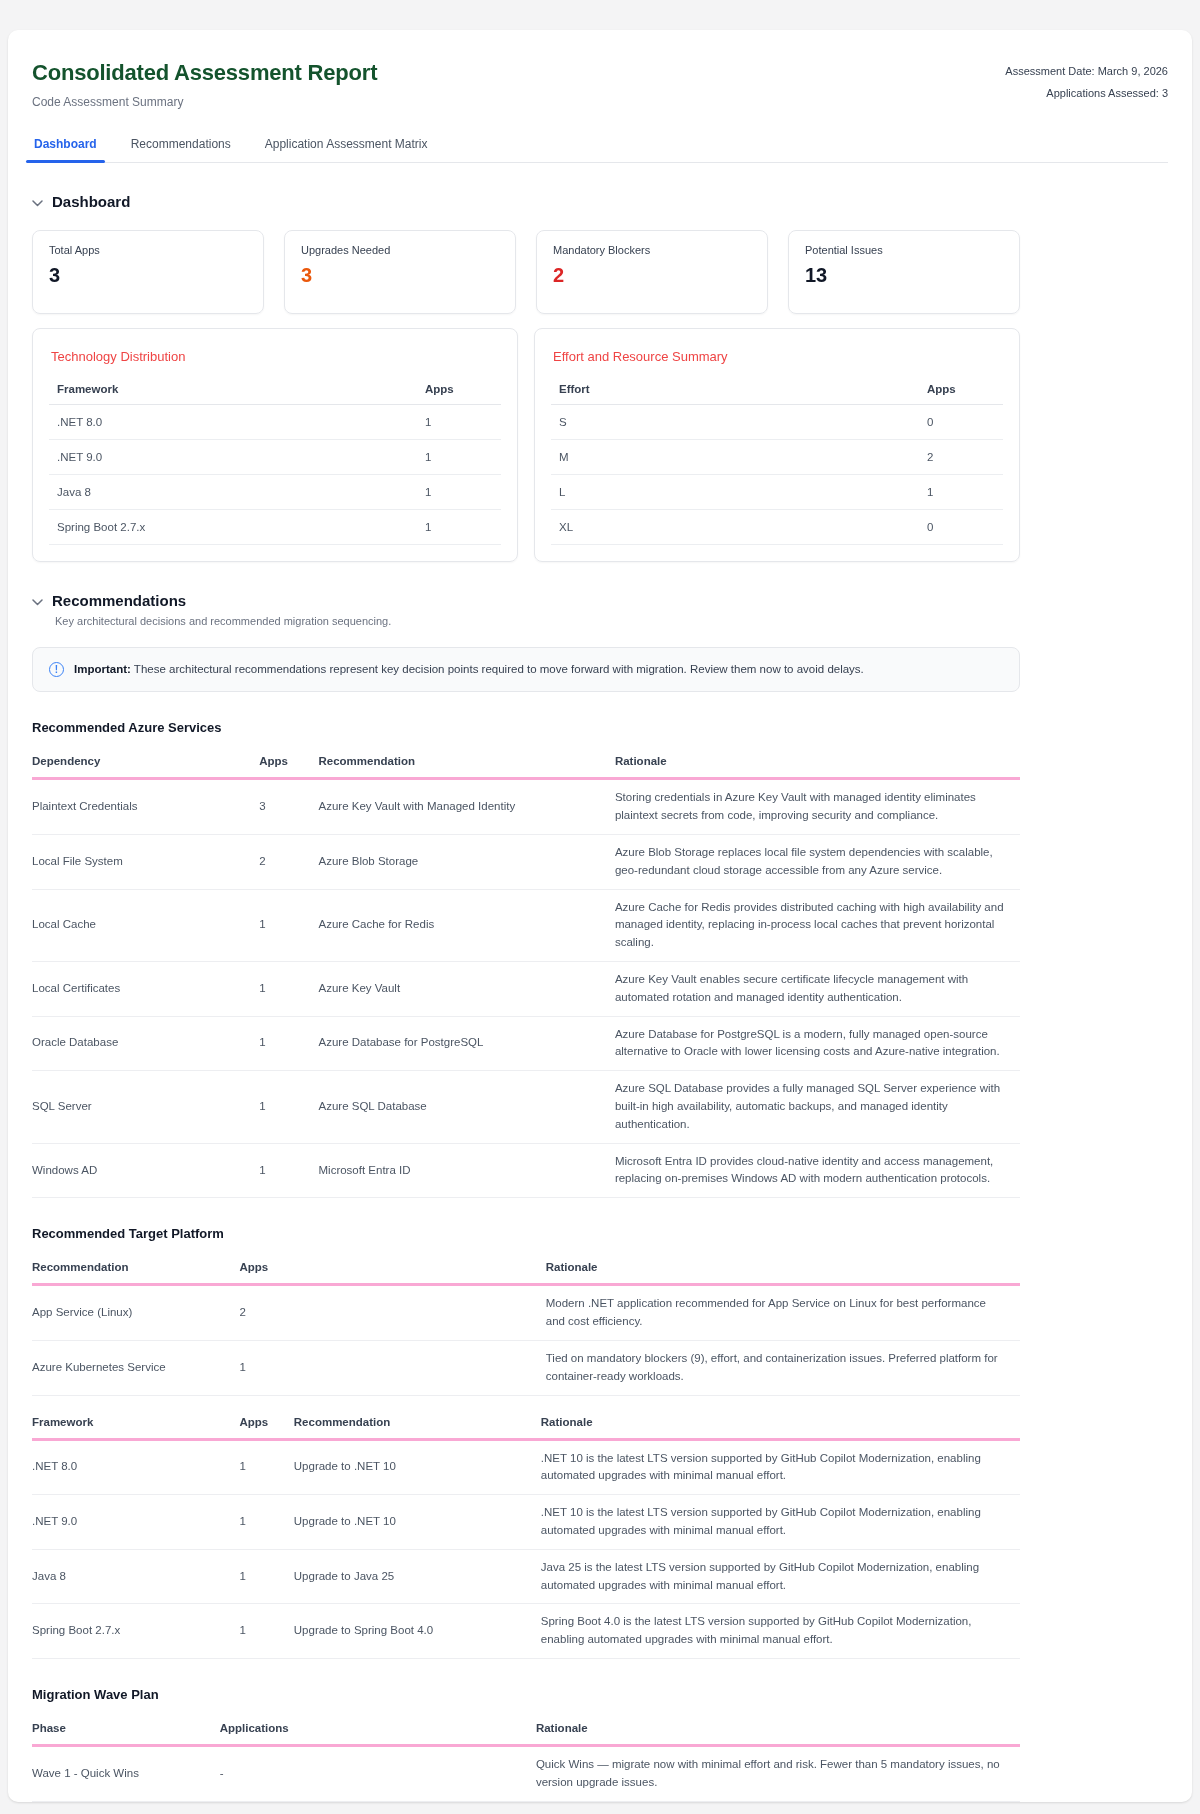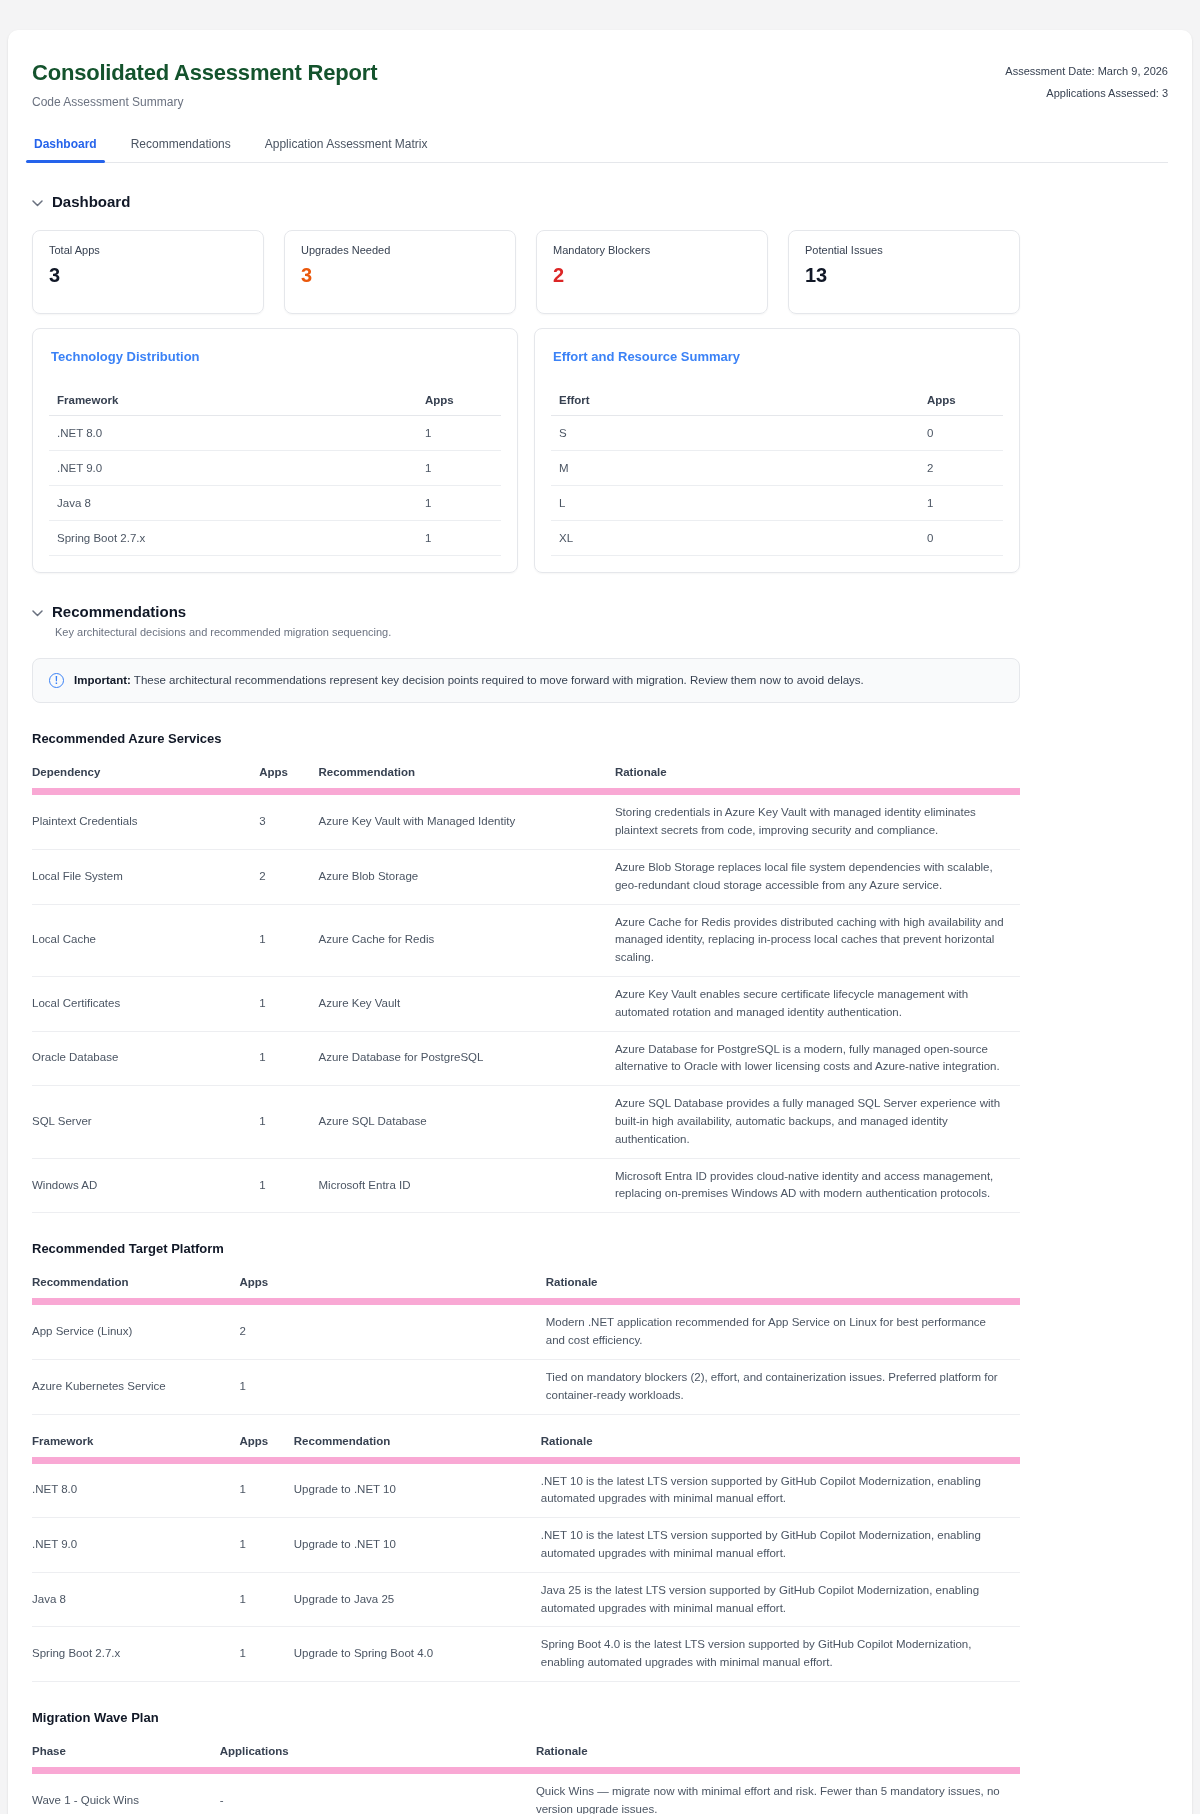--- a/index.html
+++ b/index.html
@@ -35,35 +35,35 @@
   .sec-title { font-size: 15px; font-weight: 700; color: #111827; }
   .sec-desc { font-size: 11px; color: #6b7280; margin: 6px 0 0 23px; }
   
   .stats { display: grid; grid-template-columns: repeat(4, 1fr); gap: 20px; margin-top: 20px; }
   .stat { border: 1px solid #e5e7eb; border-radius: 8px; padding: 13px 16px 26px; box-shadow: 0 1px 2px rgba(0,0,0,.04); }
   .stat-label { font-size: 11px; color: #374151; }
   .stat-value { font-size: 20px; font-weight: 600; color: #111827; margin-top: 8px; }
   
   .panels { display: grid; grid-template-columns: 1fr 1fr; gap: 16px; margin-top: 14px; }
   .panel { border: 1px solid #e5e7eb; border-radius: 8px; padding: 20px 16px 16px; box-shadow: 0 1px 2px rgba(0,0,0,.04); }
-  .panel-title { font-size: 13px; font-weight: 700; color: #3b82f6; margin: 0 0 21px 2px; }
+  .panel-title { font-size: 13px; font-weight: 400; color: #ef4444; margin: 0 0 10px 2px; }
   .panel table { width: 100%; border-collapse: collapse; font-size: 11.5px; }
   .panel th { text-align: left; font-weight: 600; color: #374151; padding: 9px 8px; border-bottom: 1px solid #e5e7eb; }
   .panel td { color: #4b5563; padding: 11px 8px; border-bottom: 1px solid #eceef1; }
   .panel .col-num { width: 84px; }
   
   .banner { display: flex; gap: 10px; align-items: flex-start; background: #f9fafb; border: 1px solid #e5e7eb;
             border-radius: 8px; padding: 13px 16px; margin-top: 20px; font-size: 11.5px; color: #374151; line-height: 1.5; }
   .info-icon { flex: none; width: 15px; height: 15px; border-radius: 50%; border: 1.5px solid #3b82f6; color: #3b82f6;
                font-size: 10px; font-weight: 700; display: flex; align-items: center; justify-content: center; margin-top: 1px; }
   .banner b { color: #111827; }
   
   .sub-title { font-size: 13px; font-weight: 700; color: #111827; margin-top: 28px; }
   table.data { width: 100%; border-collapse: collapse; font-size: 11.5px; margin-top: 10px; }
-  table.data th { text-align: left; font-weight: 600; color: #374151; padding: 10px 16px 10px 0; border-bottom: 7px solid #f9a8d4; }
+  table.data th { text-align: left; font-weight: 600; color: #374151; padding: 10px 16px 10px 0; border-bottom: 3px solid #f9a8d4; }
   table.data td { color: #4b5563; padding: 9px 16px 9px 0; border-bottom: 1px solid #edeef1; line-height: 1.55; vertical-align: middle; }
 </style>
 </head>
 <body>
 
 <div class="card">
 
   <div class="hdr">
     <div>
       <div class="hdr-title">Consolidated Assessment Report</div>
@@ -273,21 +273,21 @@
         </thead>
       <tbody>
           <tr>
             <td>App Service (Linux)</td>
             <td>2</td>
             <td>Modern .NET application recommended for App Service on Linux for best performance and cost efficiency.</td>
           </tr>
           <tr>
             <td>Azure Kubernetes Service</td>
             <td>1</td>
-            <td>Tied on mandatory blockers (2), effort, and containerization issues. Preferred platform for container-ready workloads.</td>
+            <td>Tied on mandatory blockers (9), effort, and containerization issues. Preferred platform for container-ready workloads.</td>
           </tr>
         </tbody>
     </table>
 
     <table class="data">
       <colgroup>
           <col style="width:21%">
           <col style="width:5.5%">
           <col style="width:25%">
           <col style="width:48.5%">

